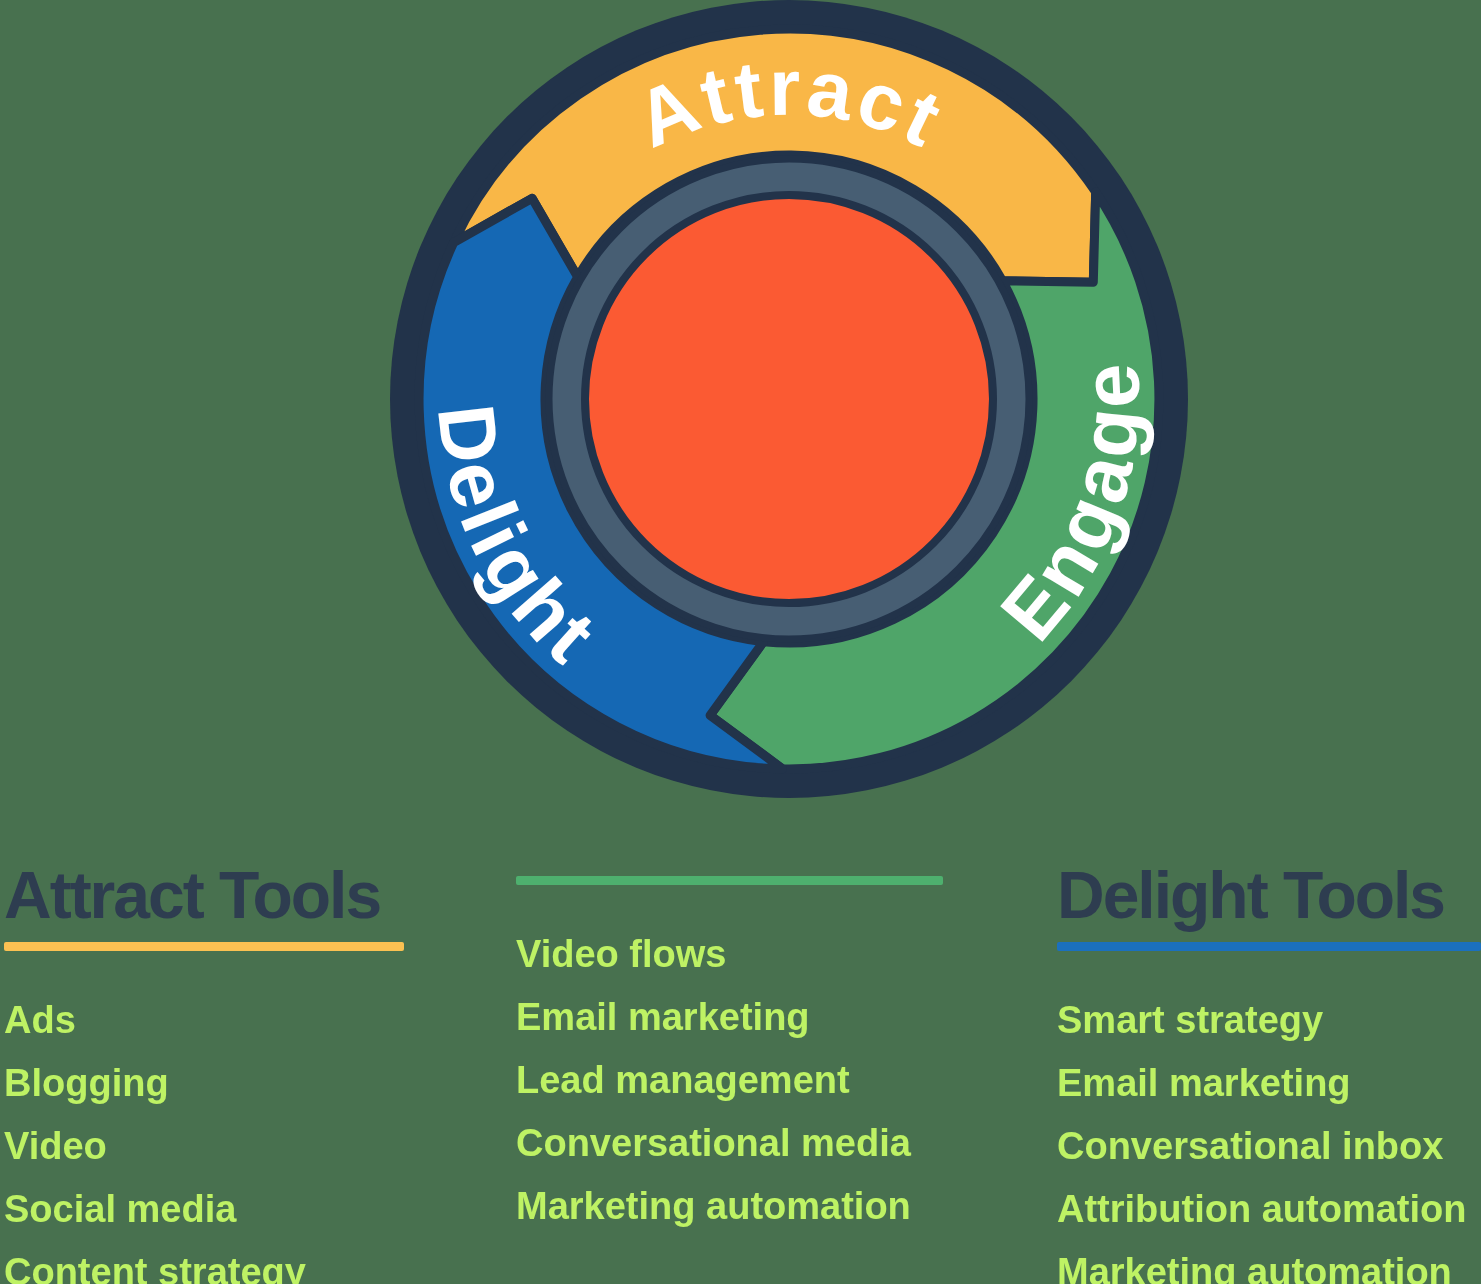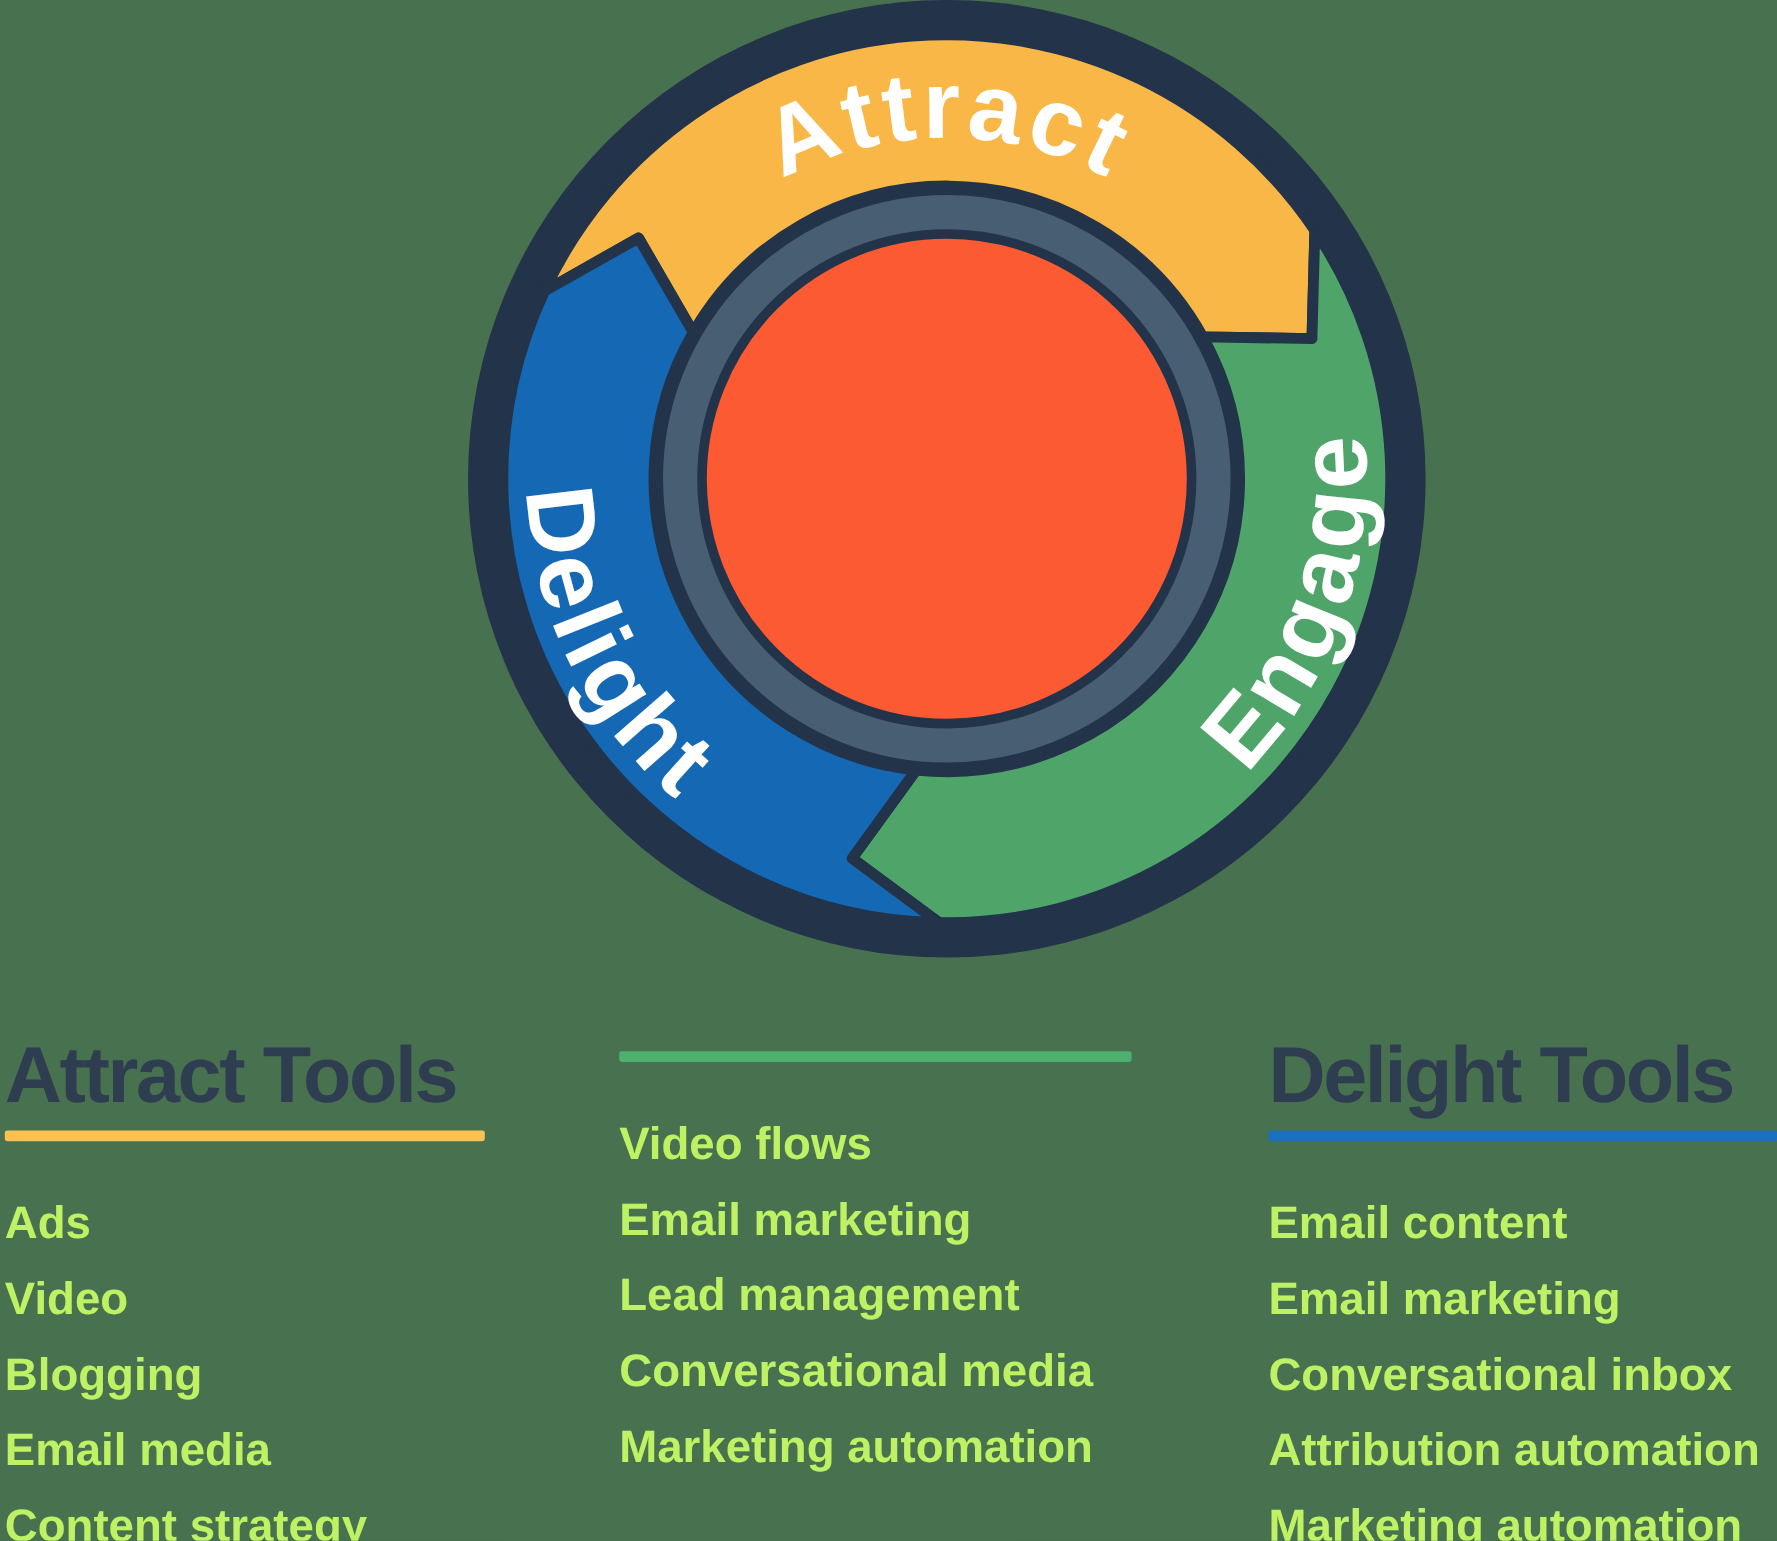--- a/index.html
+++ b/index.html
@@ -103,43 +103,43 @@
     </text>
   </svg>
 
   <div class="columns">
 
     <div class="tool-column col-0">
       <div class="column-title">Attract Tools</div>
       <div class="column-underline" style="background-color: rgb(251, 193, 82);"></div>
       <div class="column-items">
         <div class="tool-item">Ads</div>
+        <div class="tool-item">Blogging</div>
         <div class="tool-item">Video</div>
-        <div class="tool-item">Blogging</div>
-        <div class="tool-item">Email media</div>
+        <div class="tool-item">Social media</div>
         <div class="tool-item">Content strategy</div>
       </div>
     </div>
 
     <div class="tool-column col-1">
       <div class="column-underline" style="background-color: rgb(78, 176, 110);"></div>
       <div class="column-items">
         <div class="tool-item">Video flows</div>
         <div class="tool-item">Email marketing</div>
         <div class="tool-item">Lead management</div>
         <div class="tool-item">Conversational media</div>
         <div class="tool-item">Marketing automation</div>
       </div>
     </div>
 
     <div class="tool-column col-2">
       <div class="column-title">Delight Tools</div>
       <div class="column-underline" style="background-color: rgb(27, 112, 190);"></div>
       <div class="column-items">
-        <div class="tool-item">Email content</div>
+        <div class="tool-item">Smart strategy</div>
         <div class="tool-item">Email marketing</div>
         <div class="tool-item">Conversational inbox</div>
         <div class="tool-item">Attribution automation</div>
         <div class="tool-item">Marketing automation</div>
       </div>
     </div>
 
   </div>
 </div>
 

